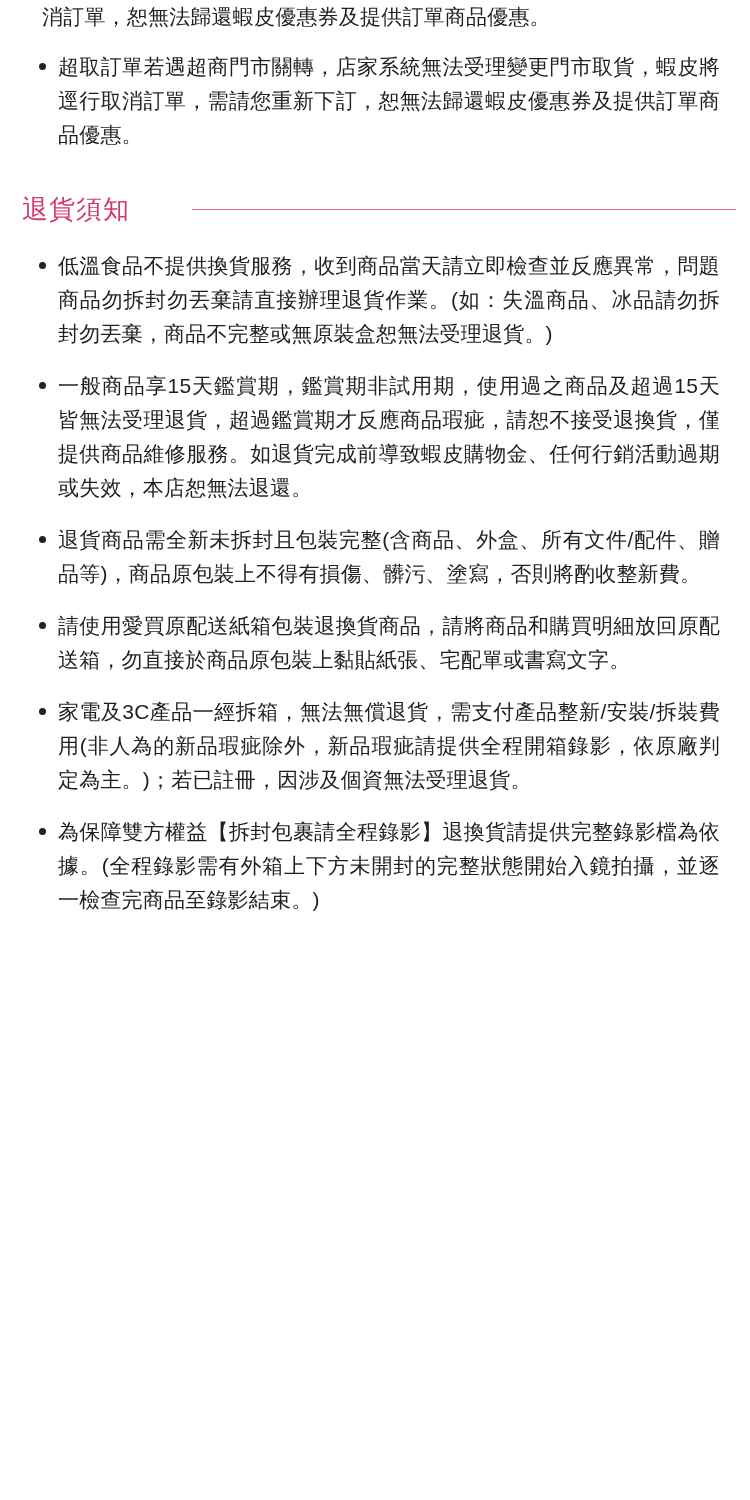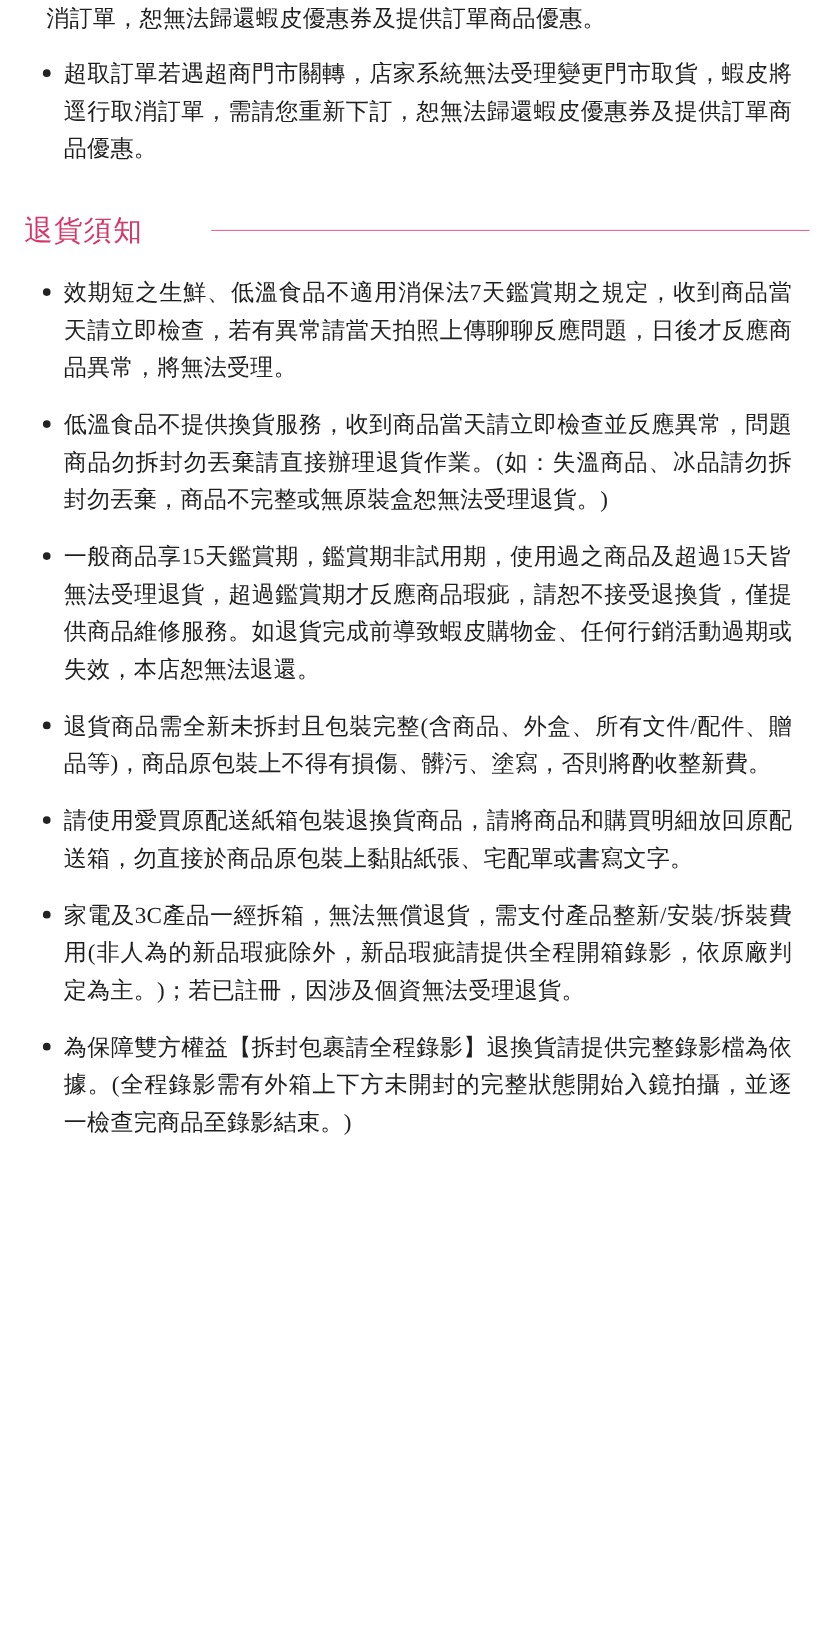--- a/index.html
+++ b/index.html
@@ -11,21 +11,20 @@
     width: 750px;
     min-height: 1500px;
     font-family: "Liberation Sans", "DejaVu Sans", sans-serif;
     color: #222222;
     -webkit-font-smoothing: antialiased;
   }
   .page {
     width: 750px;
     box-sizing: border-box;
     padding: 0 14px 20px 14px;
-    font-family: Liberation Serif, serif;
   }
   
   ul.bullets {
     list-style: none;
     margin: 16px;
     padding: 0;
   }
   ul.bullets li {
     position: relative;
     padding-left: 28px;
@@ -91,21 +90,20 @@
   <ul class="bullets">
     <li>超取訂單若遇超商門市關轉，店家系統無法受理變更門市取貨，蝦皮將逕行取消訂單，需請您重新下訂，恕無法歸還蝦皮優惠券及提供訂單商品優惠。</li>
   </ul>
 
   <div class="section-heading">
     <span class="title">退貨須知</span>
     <span class="rule"></span>
   </div>
 
   <ul class="bullets spaced">
-    <li>效期短之生鮮、低溫食品不適用消保法7天鑑賞期之規定，收到商品當天請立即檢查，若有異常請當天拍照上傳聊聊反應問題，日後才反應商品異常，將無法受理。</li>
     <li>低溫食品不提供換貨服務，收到商品當天請立即檢查並反應異常，問題商品勿拆封勿丟棄請直接辦理退貨作業。(如：失溫商品、冰品請勿拆封勿丟棄，商品不完整或無原裝盒恕無法受理退貨。)</li>
     <li>一般商品享15天鑑賞期，鑑賞期非試用期，使用過之商品及超過15天皆無法受理退貨，超過鑑賞期才反應商品瑕疵，請恕不接受退換貨，僅提供商品維修服務。如退貨完成前導致蝦皮購物金、任何行銷活動過期或失效，本店恕無法退還。</li>
     <li>退貨商品需全新未拆封且包裝完整(含商品、外盒、所有文件/配件、贈品等)，商品原包裝上不得有損傷、髒污、塗寫，否則將酌收整新費。</li>
     <li>請使用愛買原配送紙箱包裝退換貨商品，請將商品和購買明細放回原配送箱，勿直接於商品原包裝上黏貼紙張、宅配單或書寫文字。</li>
     <li>家電及3C產品一經拆箱，無法無償退貨，需支付產品整新/安裝/拆裝費用(非人為的新品瑕疵除外，新品瑕疵請提供全程開箱錄影，依原廠判定為主。)；若已註冊，因涉及個資無法受理退貨。</li>
     <li>為保障雙方權益【拆封包裹請全程錄影】退換貨請提供完整錄影檔為依據。(全程錄影需有外箱上下方未開封的完整狀態開始入鏡拍攝，並逐一檢查完商品至錄影結束。)</li>
   </ul>
 
 </div>
 

